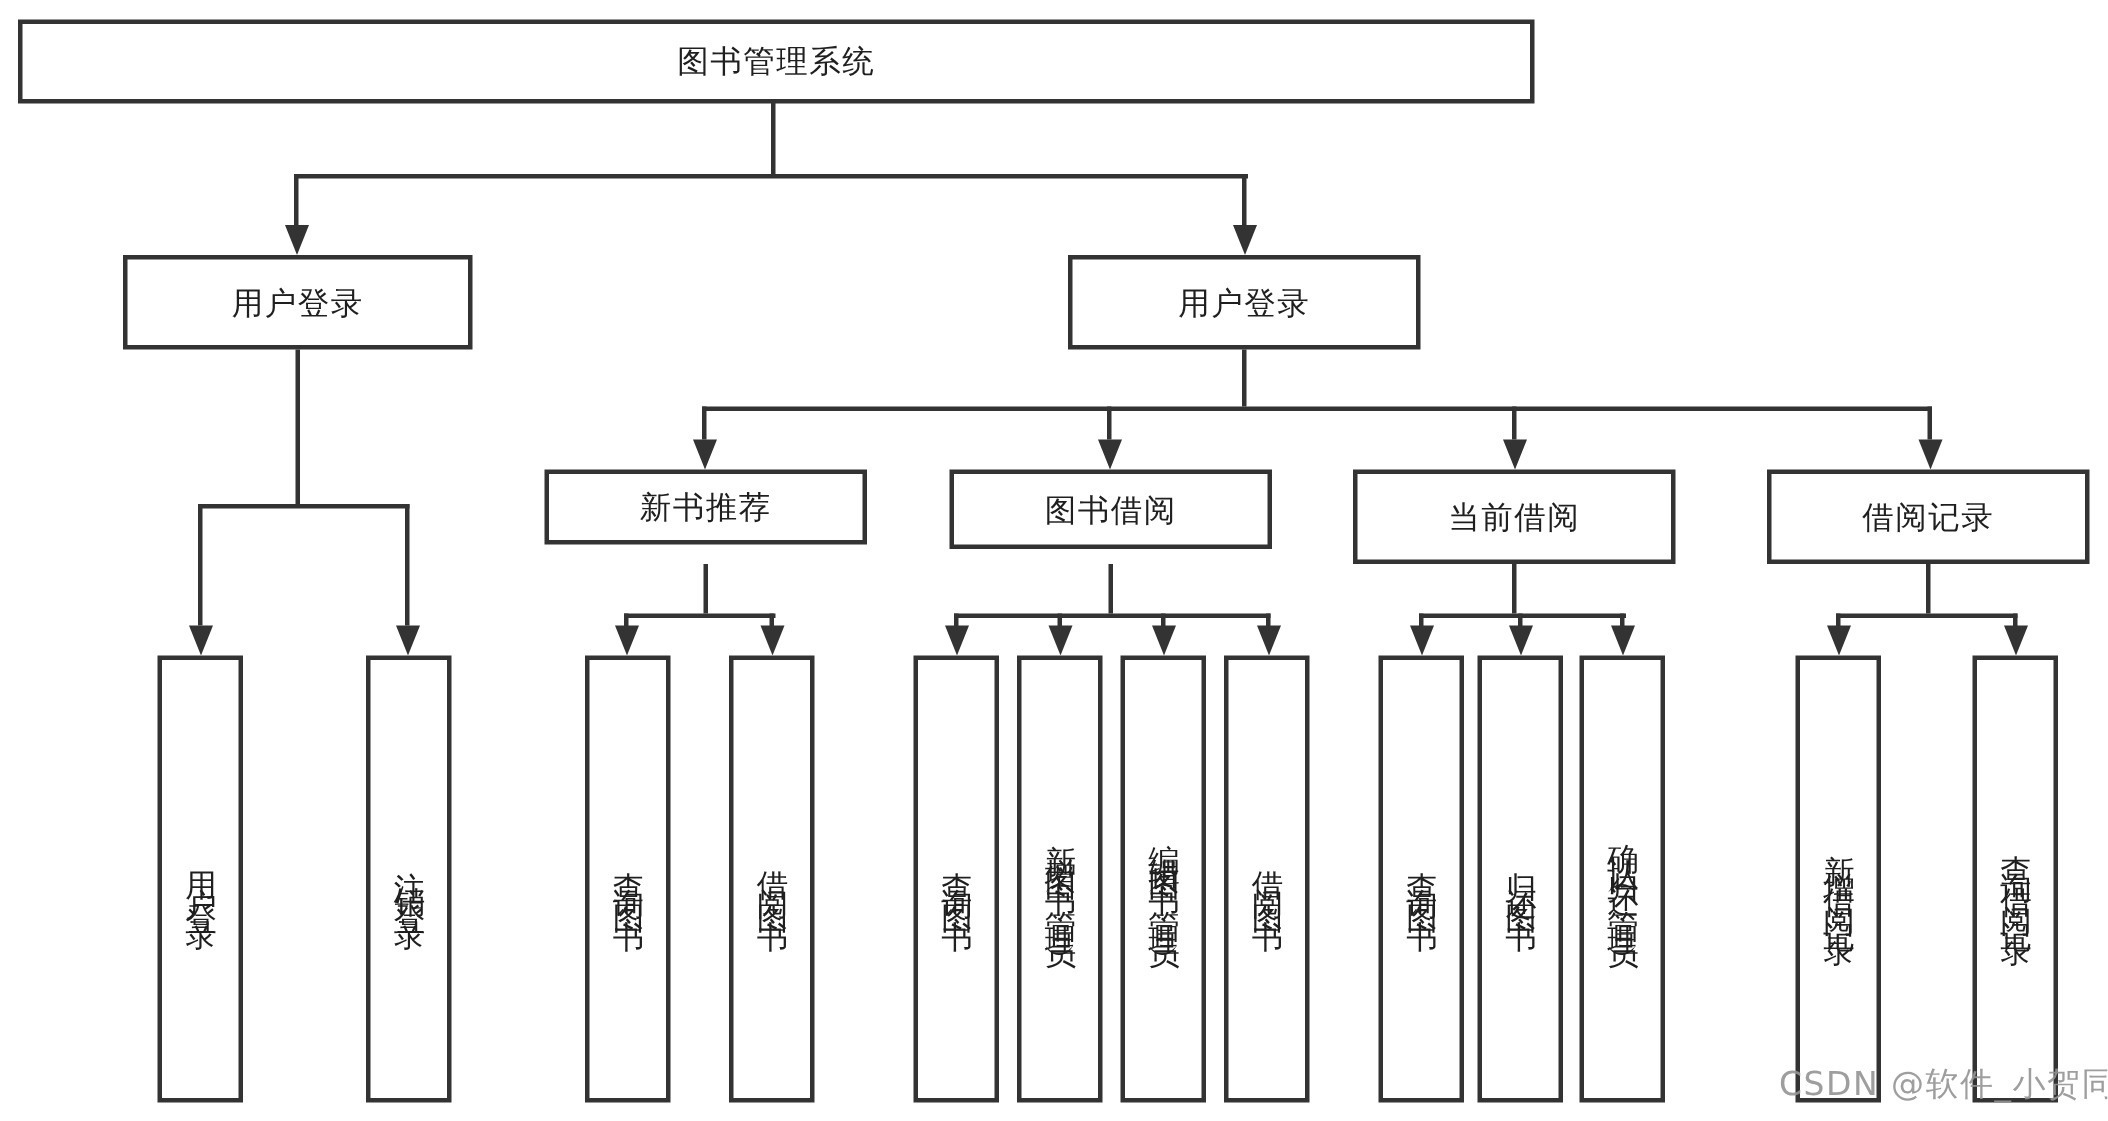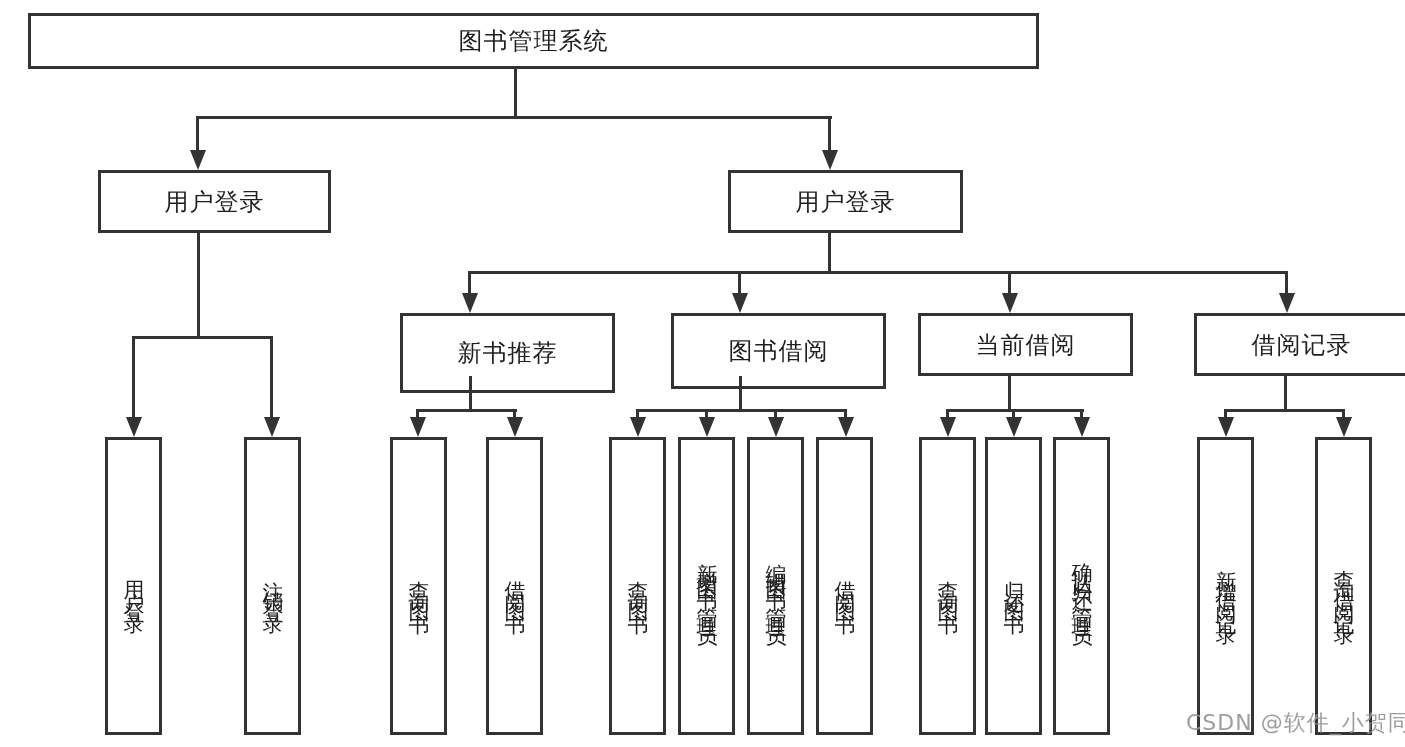--- a/index.html
+++ b/index.html
@@ -15,24 +15,23 @@
   .box {
     position: absolute;
     box-sizing: border-box;
     border: 3px solid #333333;
     background: #ffffff;
     display: flex;
     align-items: center;
     justify-content: center;
   }
   .box.h {
-    font-size: 24px;
+    font-size: 21px;
     letter-spacing: 1px;
     white-space: nowrap;
-    margin-left: 16px;
   }
   .box.v {
     width: 57px;
     height: 298px;
     top: 437px;
   }
   .vtext {
     writing-mode: vertical-rl;
     text-orientation: mixed;
     font-size: 21px;
@@ -92,22 +91,22 @@
   <div class="line" style="left:468px; top:271px; width:820px; height:3px"></div>
   <div class="line" style="left:468px; top:271px; width:3px; height:22px"></div>
   <div class="line" style="left:738px; top:271px; width:3px; height:22px"></div>
   <div class="line" style="left:1008px; top:271px; width:3px; height:22px"></div>
   <div class="line" style="left:1285px; top:271px; width:3px; height:22px"></div>
   <div class="arr" style="left:462px; top:293px"></div>
   <div class="arr" style="left:732px; top:293px"></div>
   <div class="arr" style="left:1002px; top:293px"></div>
   <div class="arr" style="left:1279px; top:293px"></div>
 
-  <div class="box h" style="left:384px; top:313px; width:215px; height:80px">新书推荐</div>
-  <div class="box h" style="left:655px; top:313px; width:215px; height:76px">图书借阅</div>
+  <div class="box h" style="left:363px; top:313px; width:215px; height:50px">新书推荐</div>
+  <div class="box h" style="left:633px; top:313px; width:215px; height:53px">图书借阅</div>
   <div class="box h" style="left:1178px; top:313px; width:215px; height:63px">借阅记录</div>
   <div class="box h" style="left:902px; top:313px; width:215px; height:63px">当前借阅</div>
 
   <div class="line" style="left:469px; top:376px; width:3px; height:33px"></div>
   <div class="line" style="left:416px; top:409px; width:101px; height:3px"></div>
   <div class="line" style="left:416px; top:409px; width:3px; height:10px"></div>
   <div class="line" style="left:513px; top:409px; width:3px; height:10px"></div>
   <div class="arr" style="left:410px; top:417px"></div>
   <div class="arr" style="left:507px; top:417px"></div>
 

